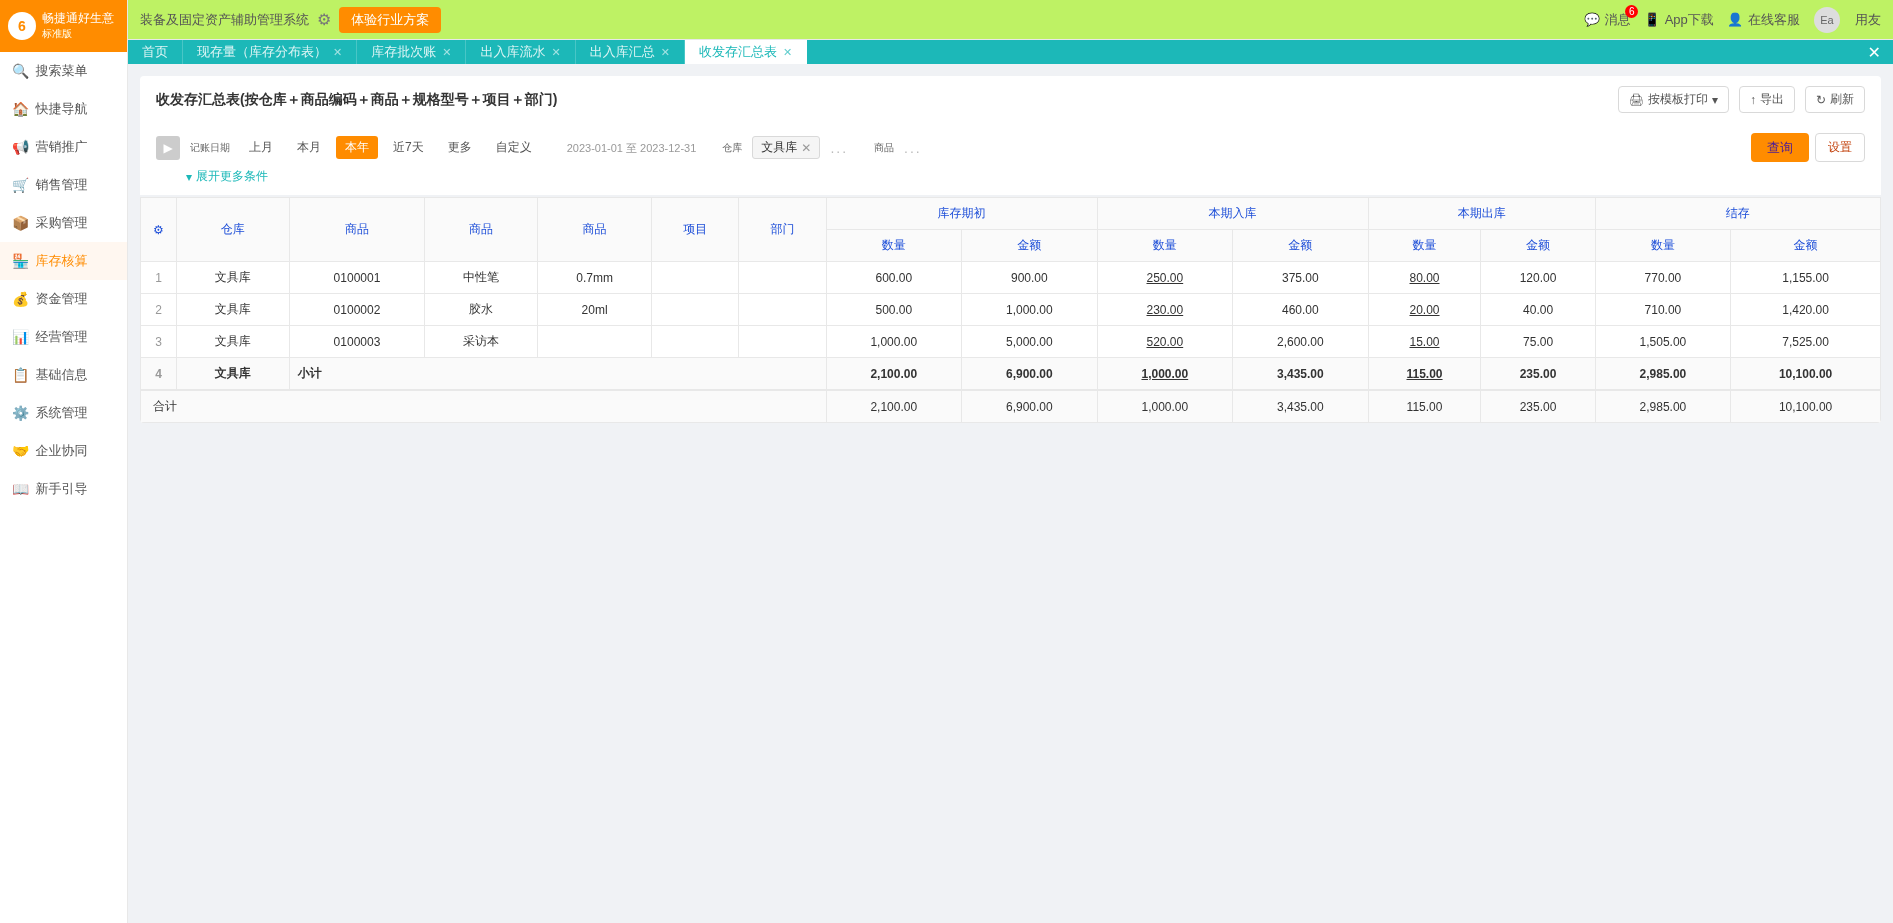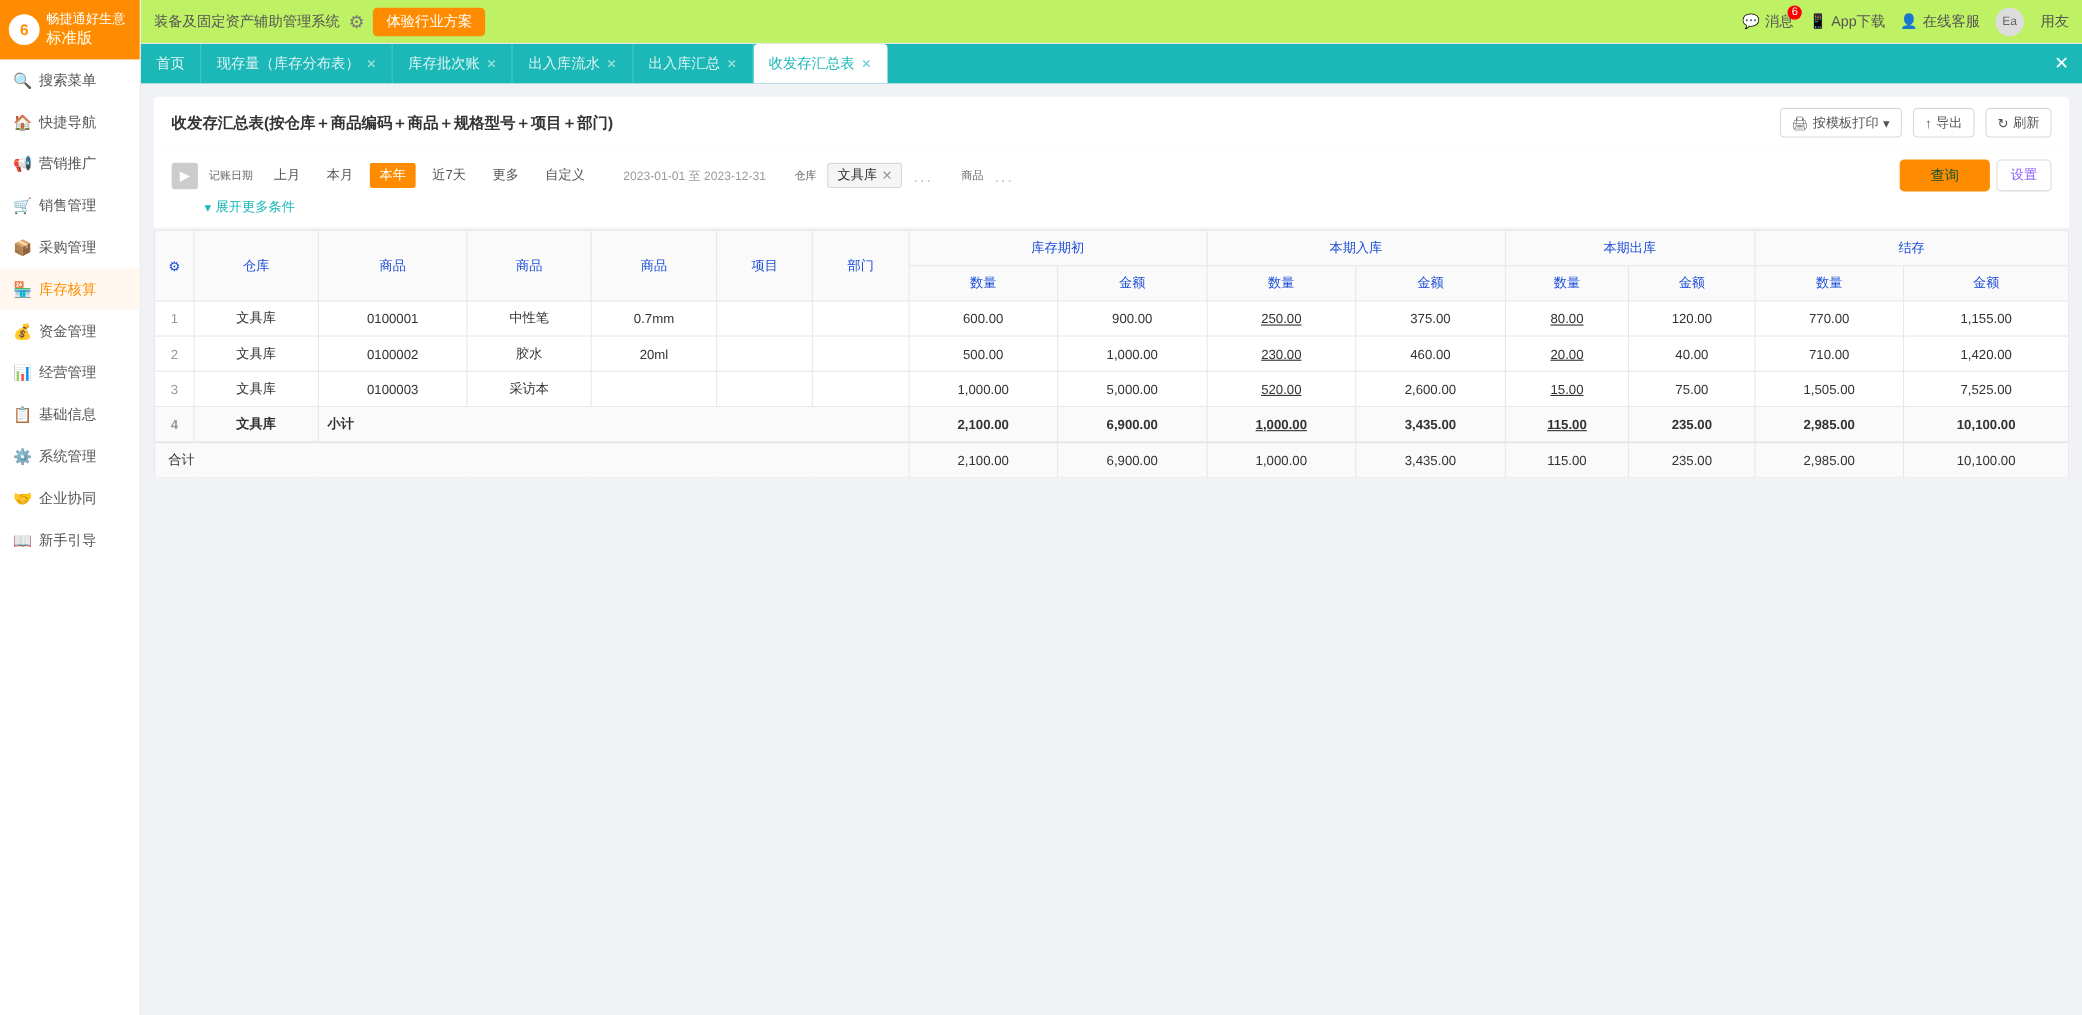--- a/index.html
+++ b/index.html
@@ -3,40 +3,40 @@
   <meta charset="utf-8">
   <style>
     * { box-sizing: border-box; margin: 0; padding: 0; }
     body { font-family: "Microsoft YaHei", "PingFang SC", sans-serif; font-size: 13px; background: #f5f5f5; color: #333; display: flex; height: 923px; overflow: hidden; }
 
     
     .sidebar { width: 128px; background: #fff; display: flex; flex-direction: column; border-right: 1px solid #e8e8e8; height: 100%; }
     .sidebar-logo { background: #ff8c00; color: #fff; padding: 10px 8px; display: flex; align-items: center; gap: 6px; min-height: 52px; }
     .sidebar-logo-icon { width: 28px; height: 28px; background: #fff; border-radius: 50%; display: flex; align-items: center; justify-content: center; color: #ff8c00; font-weight: bold; font-size: 14px; }
     .sidebar-logo-text { font-size: 12px; line-height: 1.3; color: #fff; }
-    .sidebar-logo-badge { font-size: 14px; color: #ffe; }
+    .sidebar-logo-badge { font-size: 10px; color: #ffe; }
     .sidebar-nav-item { display: flex; align-items: center; gap: 6px; padding: 10px 12px; cursor: pointer; color: #555; font-size: 13px; }
     .sidebar-nav-item.active { background: #fff7f0; color: #ff8c00; }
     .sidebar-nav-icon { font-size: 14px; }
 
     
     .main { flex: 1; display: flex; flex-direction: column; overflow: hidden; }
 
     
     .top-header { height: 40px; background: #bef264; border-bottom: 1px solid #e8e8e8; display: flex; align-items: center; justify-content: space-between; padding: 0 12px; }
     .top-header-left { display: flex; align-items: center; gap: 8px; }
     .system-title { font-size: 13px; color: #555; }
     .top-header-right { display: flex; align-items: center; gap: 14px; font-size: 13px; color: #555; }
     .top-header-right .badge-item { position: relative; display: flex; align-items: center; gap: 4px; cursor: pointer; }
     .badge { background: #f00; color: #fff; border-radius: 8px; font-size: 10px; padding: 1px 4px; position: absolute; top: -6px; right: -8px; }
     .btn-experience { background: #ff8c00; color: #fff; border: none; border-radius: 4px; padding: 4px 12px; cursor: pointer; font-size: 13px; }
     .user-avatar { width: 26px; height: 26px; background: #ddd; border-radius: 50%; display: flex; align-items: center; justify-content: center; font-size: 11px; color: #666; }
 
     
-    .tab-bar { height: 36px; background: #1cb8b8; display: flex; align-items: center; padding: 0 0 0 0; overflow: hidden; }
+    .tab-bar { height: 24px; background: #1cb8b8; display: flex; align-items: center; padding: 0 0 0 0; overflow: hidden; }
     .tab-item { height: 36px; display: flex; align-items: center; padding: 0 14px; cursor: pointer; color: rgba(255,255,255,0.85); font-size: 13px; white-space: nowrap; gap: 6px; border-right: 1px solid rgba(255,255,255,0.2); }
     .tab-item.active { background: #fff; color: #1cb8b8; border-radius: 4px 4px 0 0; }
     .tab-item .tab-close { font-size: 11px; opacity: 0.7; }
     .tab-bar-close { margin-left: auto; padding: 0 12px; color: #fff; cursor: pointer; font-size: 16px; }
 
     
     .content { flex: 1; background: #f0f2f5; overflow-y: auto; padding: 12px; }
 
     
     .page-title-bar { background: #fff; padding: 10px 16px; border-radius: 4px 4px 0 0; margin-bottom: 0; display: flex; align-items: center; justify-content: space-between; }
@@ -49,22 +49,22 @@
     .filter-row { display: flex; align-items: center; gap: 10px; flex-wrap: wrap; }
     .filter-label { color: #666; font-size: 10px; white-space: nowrap; }
     .date-filter { display: flex; align-items: center; gap: 6px; }
     .date-btn { padding: 2px 8px; border-radius: 3px; cursor: pointer; font-size: 12px; color: #555; border: 1px solid transparent; }
     .date-btn.active { background: #ff8c00; color: #fff; border-radius: 3px; }
     .date-range-text { font-size: 11px; color: #999; margin-left: 4px; }
     .filter-tag { display: flex; align-items: center; gap: 4px; background: #f5f5f5; border: 1px solid #d9d9d9; border-radius: 3px; padding: 2px 8px; font-size: 12px; }
     .filter-tag-close { cursor: pointer; color: #999; }
     .filter-dots { color: #bbb; cursor: pointer; letter-spacing: 2px; font-size: 14px; }
     .filter-expand { display: flex; align-items: center; gap: 4px; color: #1cb8b8; cursor: pointer; font-size: 12px; margin: 6px 0 0 0; }
-    .btn-query { background: #ff8c00; color: #14532d; border: none; border-radius: 4px; padding: 5px 28px; cursor: pointer; font-size: 13px; }
-    .btn-set { background: #fff; color: #8b5cf6; border: 1px solid #d9d9d9; border-radius: 4px; padding: 5px 12px; cursor: pointer; font-size: 12px; }
+    .btn-query { background: #ff8c00; color: #4c1d95; border: none; border-radius: 4px; padding: 5px 16px; cursor: pointer; font-size: 13px; }
+    .btn-set { background: #fff; color: #c2410c; border: 1px solid #d9d9d9; border-radius: 4px; padding: 5px 12px; cursor: pointer; font-size: 12px; }
     .filter-arrow { width: 24px; height: 24px; background: #e8e8e8; border-radius: 3px; display: flex; align-items: center; justify-content: center; cursor: pointer; color: #fff; font-size: 12px; background: #ccc; }
 
     
     .table-container { background: #fff; border-radius: 0 0 4px 4px; overflow-x: auto; }
     table { width: 100%; border-collapse: collapse; font-size: 12px; }
     th, td { border: 1px solid #e8e8e8; padding: 7px 8px; text-align: center; white-space: nowrap; }
     th { background: #fafafa; color: #1d4ed8; font-weight: 500; }
     .th-group { background: #f5f5f5; }
     td.bold { font-weight: bold; }
     .underline { text-decoration: underline; cursor: pointer; color: #333; }

